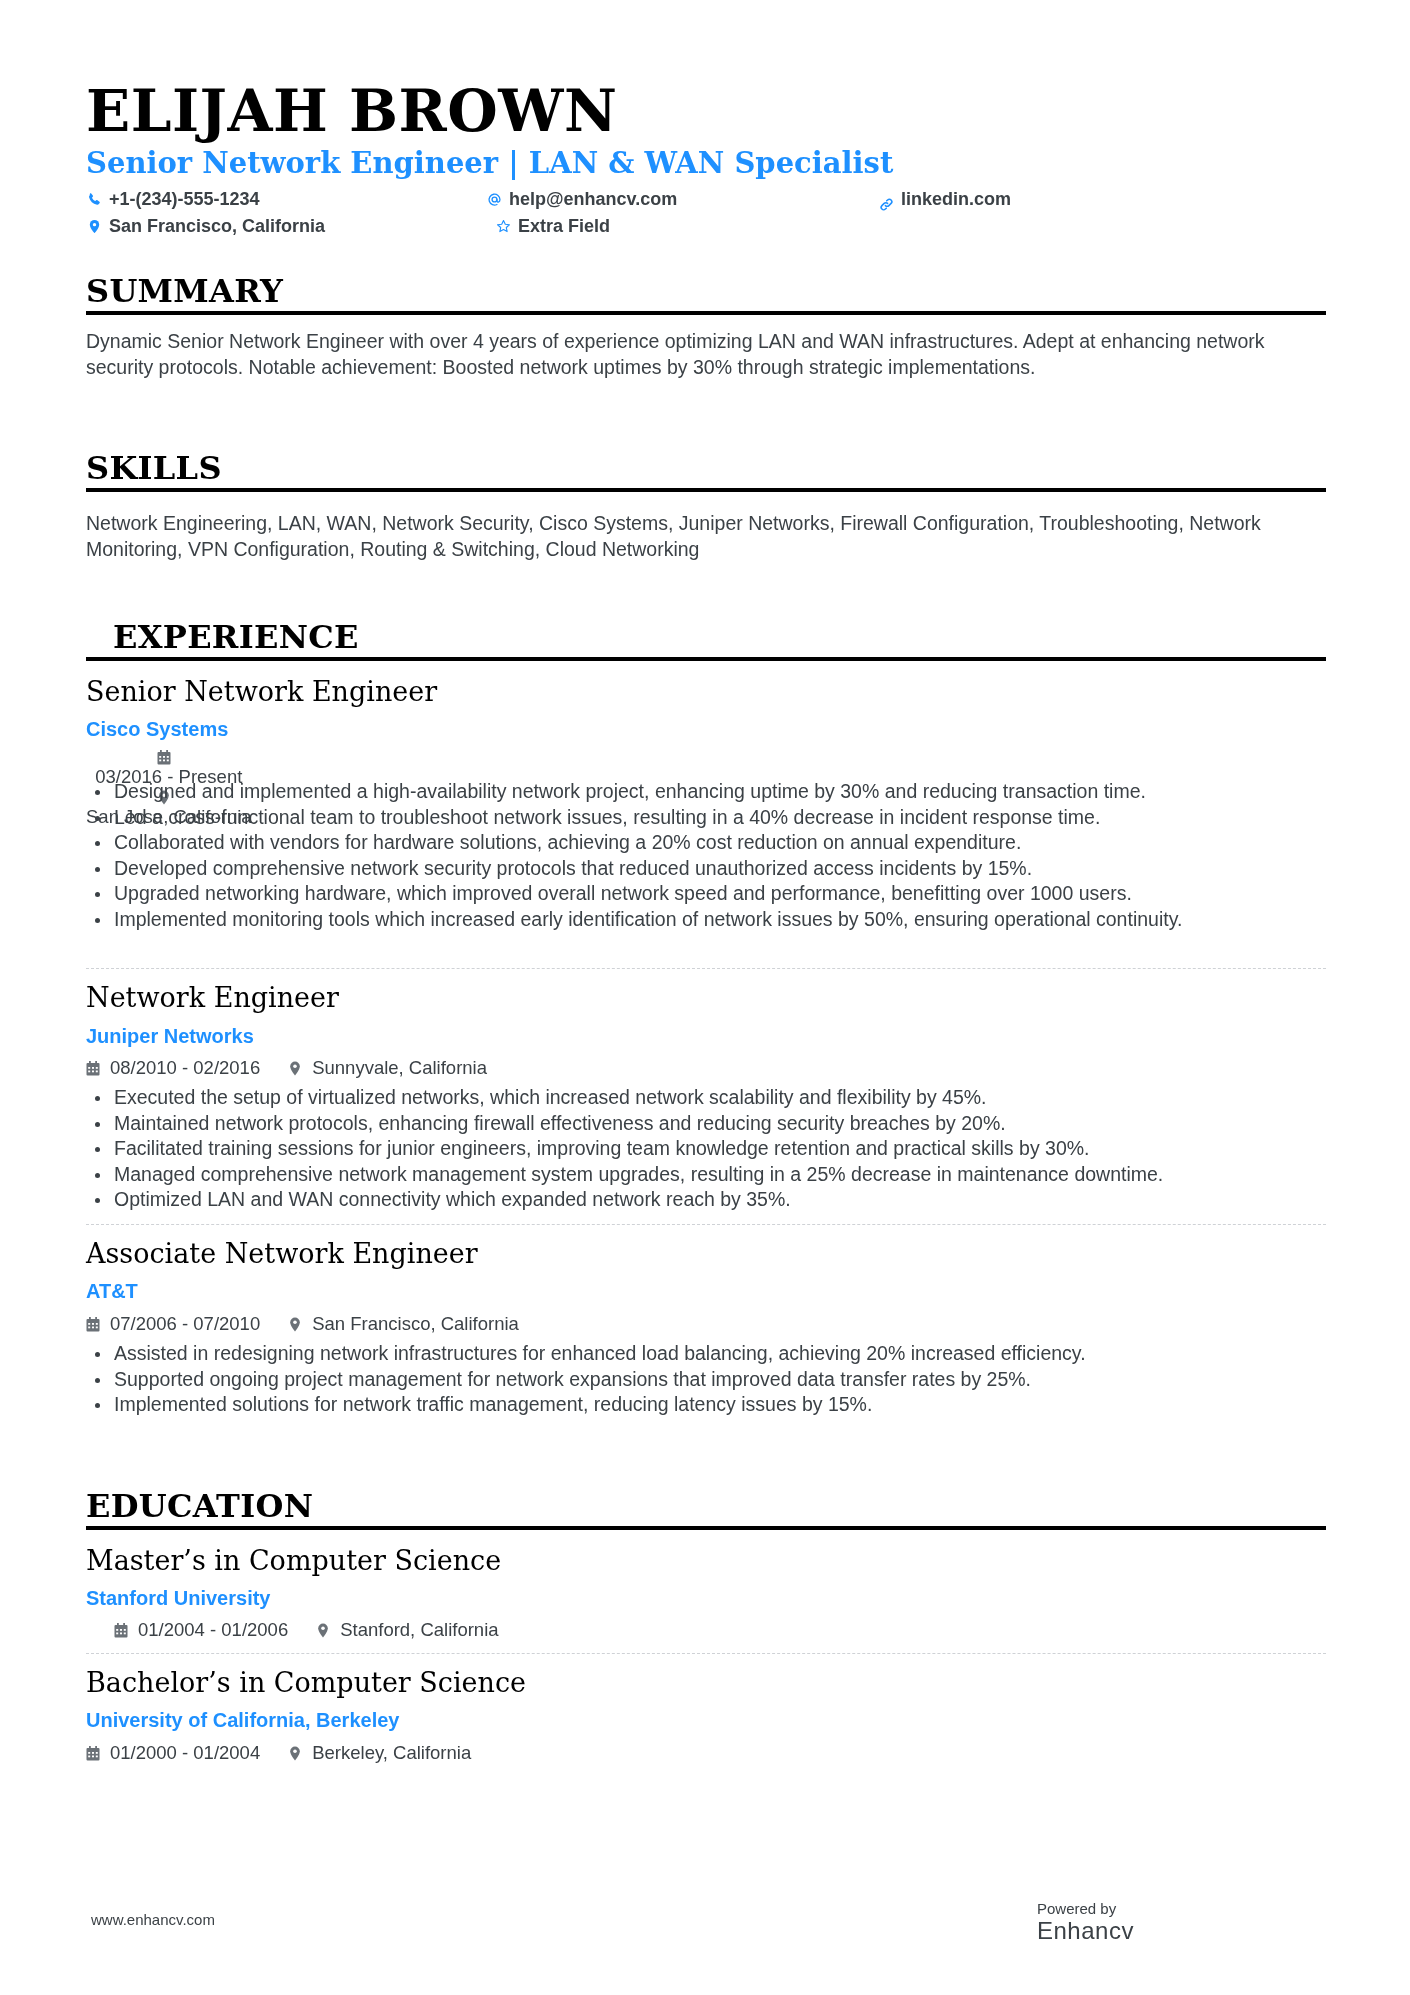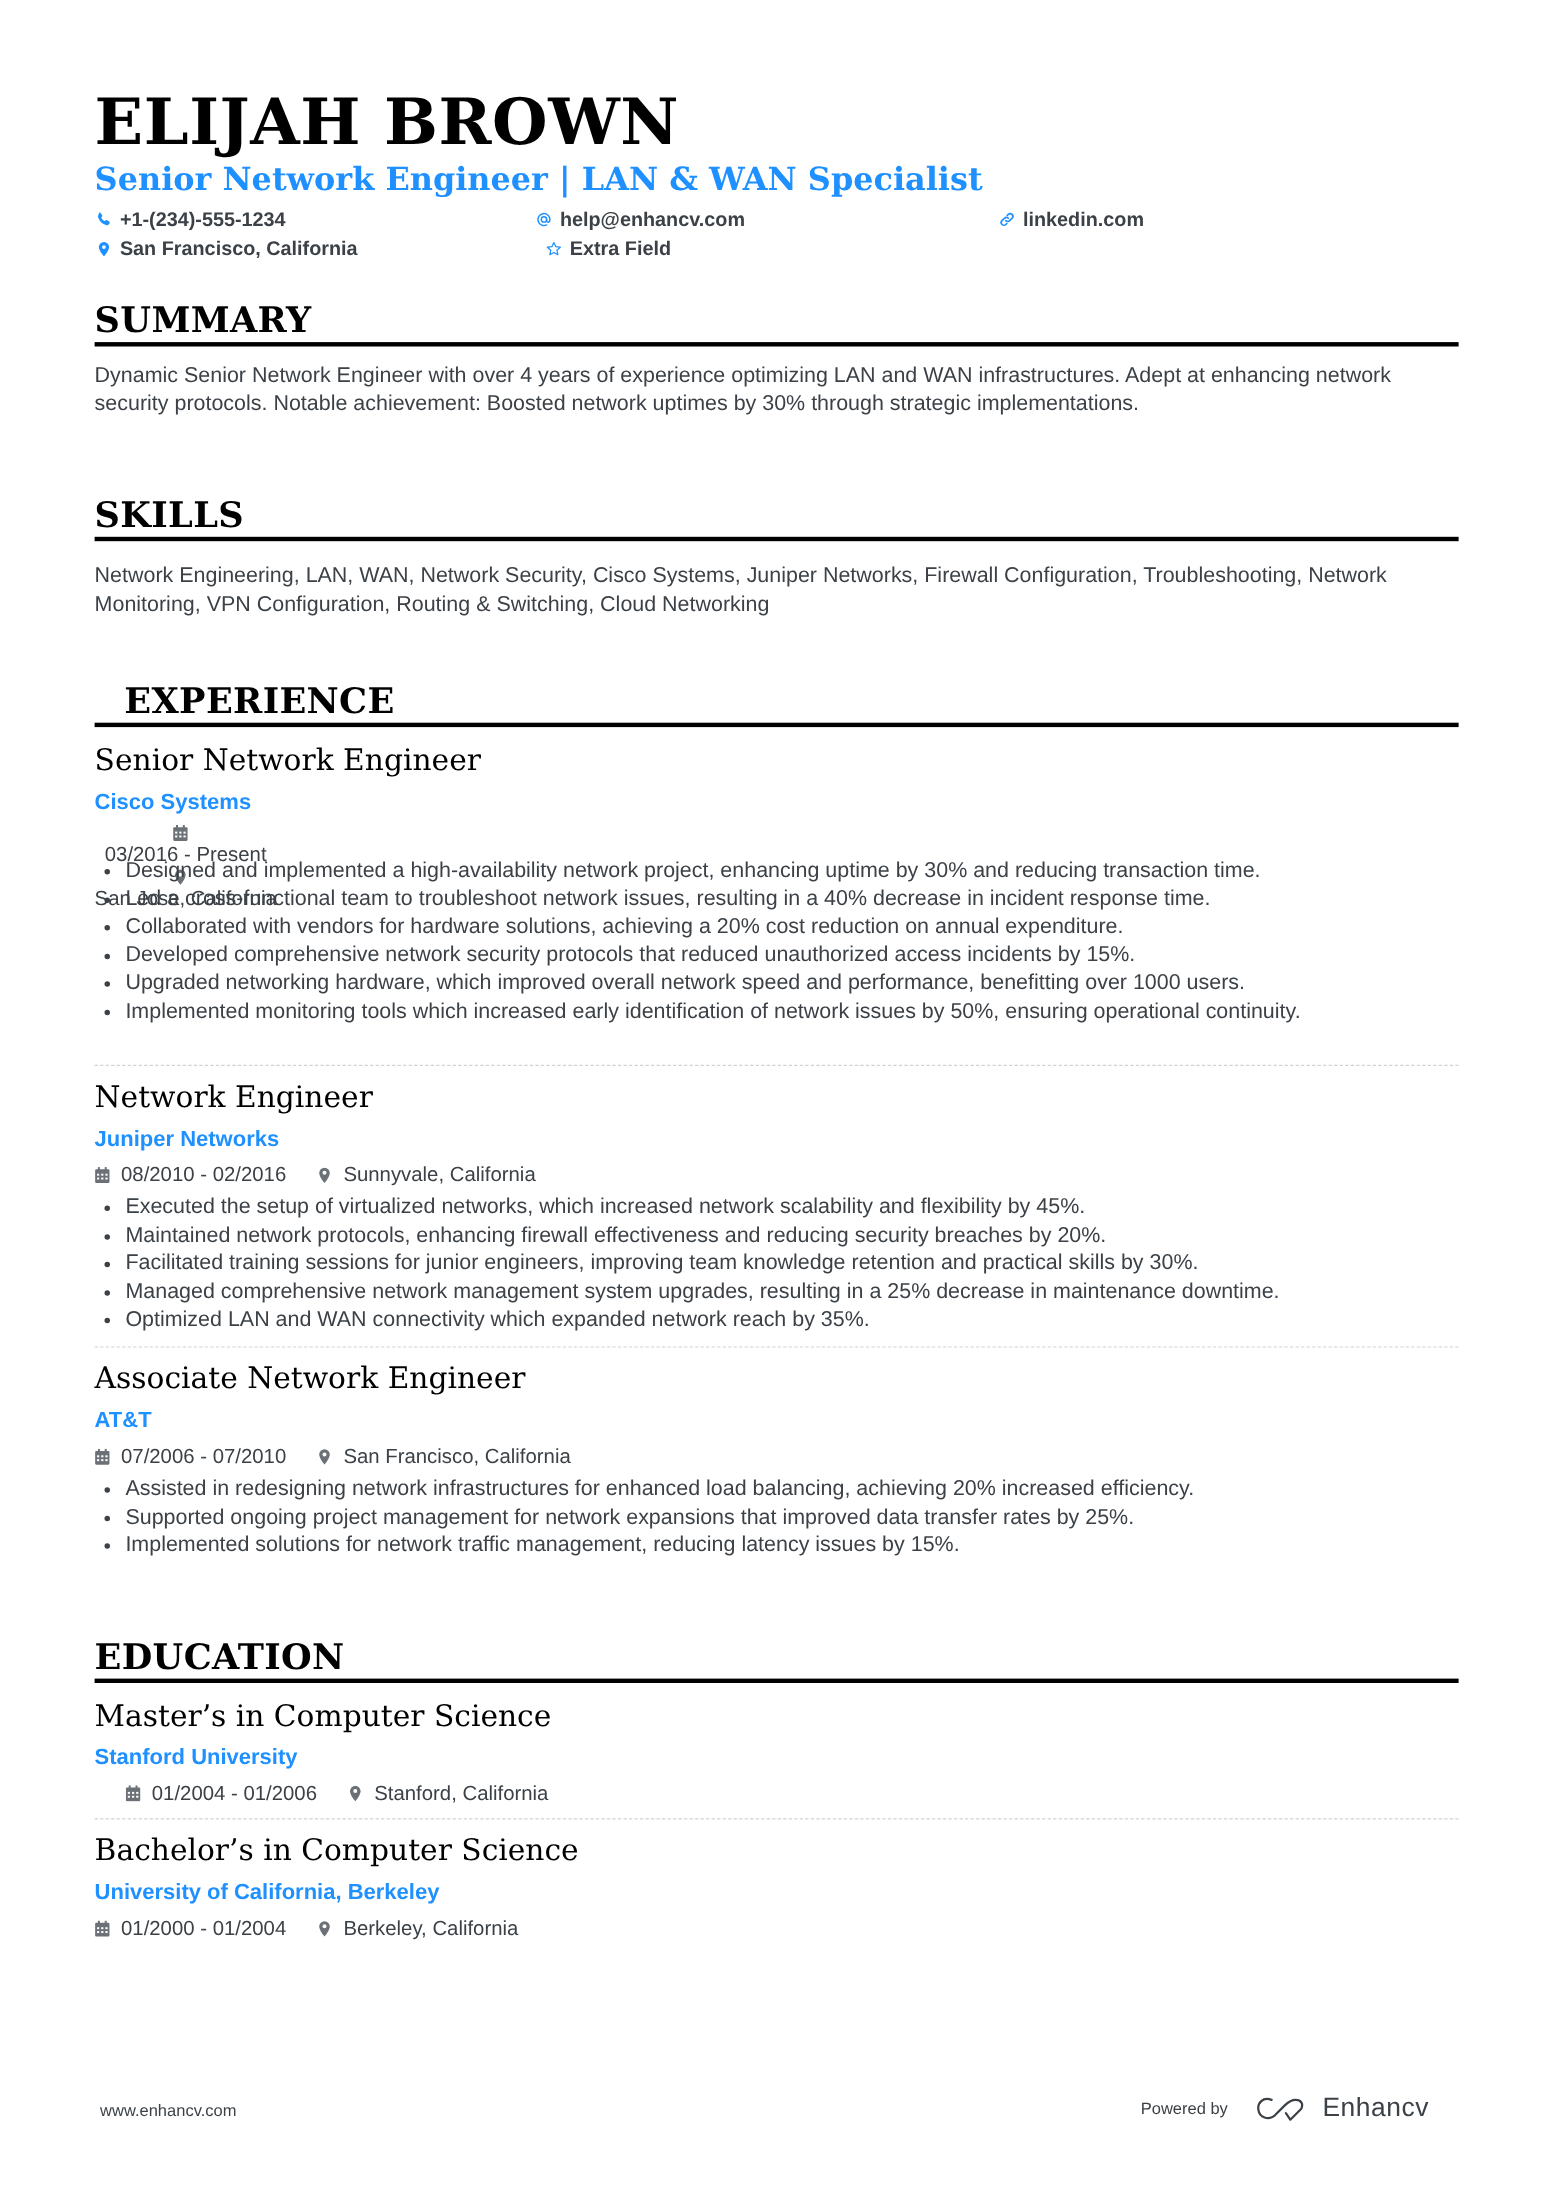--- a/index.html
+++ b/index.html
@@ -67,21 +67,21 @@
     content: ""; position: absolute; left: 9px; top: 11px;
     width: 5px; height: 5px; border-radius: 50%; background: #3b4146;
   }
 
   .dash { position: absolute; left: 0; width: 1240px; height: 0; border-top: 1.5px dashed #cfd2d6; }
 
   .footer-left {
     position: absolute; left: 91px; top: 1910px;
     font-size: 15px; line-height: 20px; color: #3b4146;
   }
-  .footer-right { position: absolute; left: 1037px; top: 1900px; display: flex; align-items: center; height: 34px; }
+  .footer-right { position: absolute; left: 1037px; top: 1900px; display: flex; align-items: flex-start; height: 34px; flex-direction: column; }
   .footer-right .powered { font-size: 15px; color: #3b4146; margin-right: 26px; }
   .footer-right .logo-mark { width: 46px; height: 26px; margin-right: 14px; }
   .footer-right .brand { font-size: 24px; color: #3b4146; letter-spacing: 0.5px; }
 </style>
 </head>
 <body>
 
 <div class="page">
 
   <div class="name">ELIJAH BROWN</div>
@@ -98,21 +98,21 @@
     </div>
     <div class="contact" style="left:400px; top:2px;">
       <span class="ic">
         <svg viewBox="0 0 16 16">
             <circle cx="8" cy="8" r="2.6" fill="none" stroke="#1e90ff" stroke-width="1.4"></circle>
             <path d="M10.6 8v1.2c0 1.2 1 1.8 1.9 1.4.9-.4 1.3-1.3 1.3-2.6A5.8 5.8 0 1 0 10.6 13.3" fill="none" stroke="#1e90ff" stroke-width="1.4" stroke-linecap="round"></path>
           </svg>
       </span>
       <span>help@enhancv.com</span>
     </div>
-    <div class="contact" style="left:821px; top:2px;">
+    <div class="contact" style="left:792px; top:2px;align-items:flex-end;">
       <span class="ic">
         <svg viewBox="0 0 16 16">
             <path d="M6.8 9.2a2.6 2.6 0 0 0 3.7 0l2.4-2.4a2.6 2.6 0 0 0-3.7-3.7l-1 1" fill="none" stroke="#1e90ff" stroke-width="1.6" stroke-linecap="round"></path>
             <path d="M9.2 6.8a2.6 2.6 0 0 0-3.7 0L3.1 9.2a2.6 2.6 0 0 0 3.7 3.7l1-1" fill="none" stroke="#1e90ff" stroke-width="1.6" stroke-linecap="round"></path>
           </svg>
       </span>
       <span>linkedin.com</span>
     </div>
     <div class="contact" style="left:0; top:29px;">
       <span class="ic">

